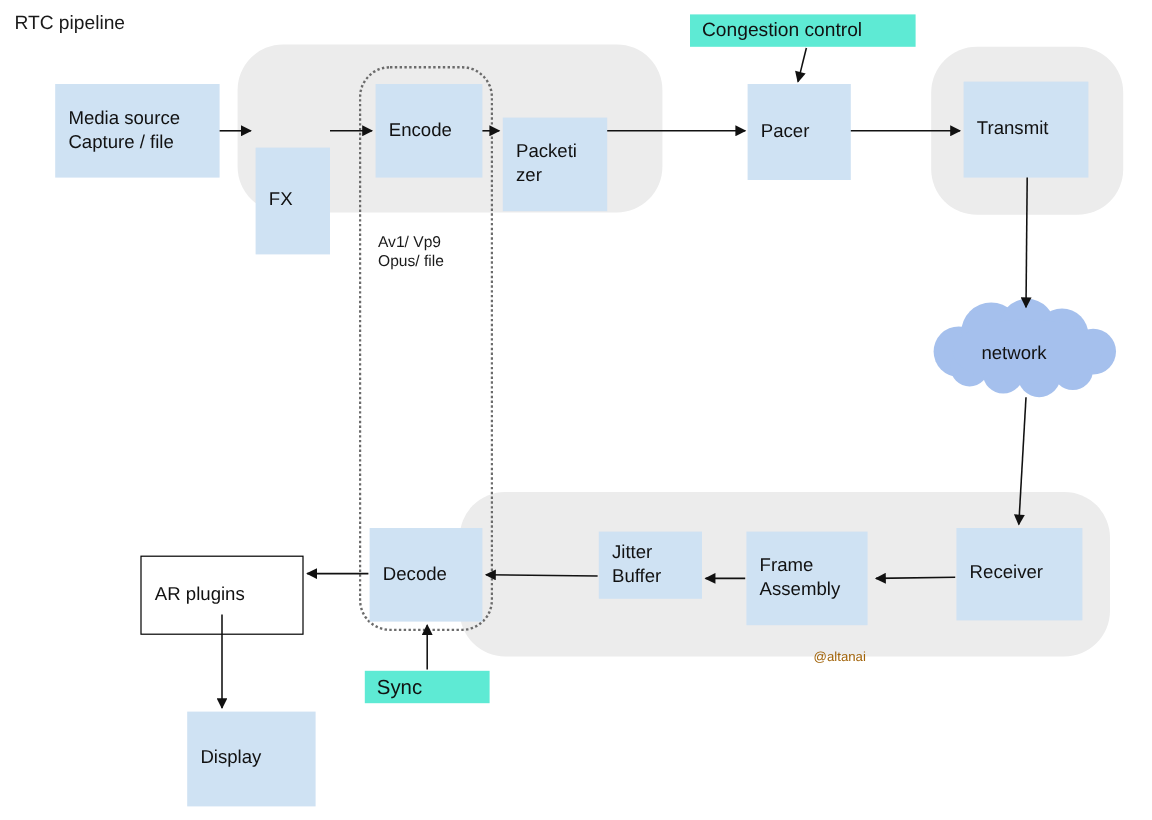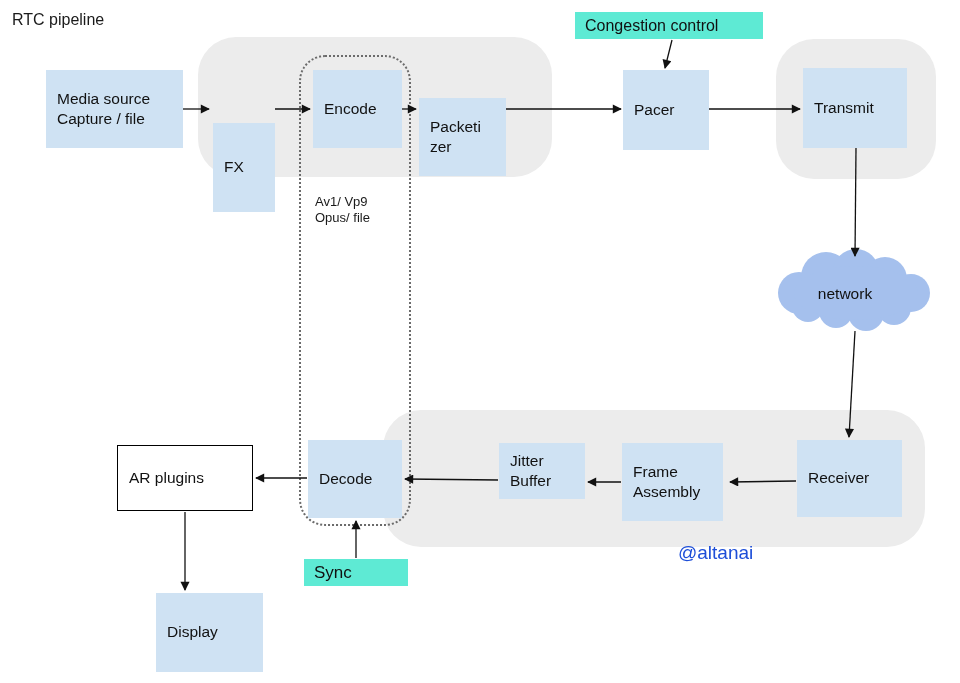--- a/index.html
+++ b/index.html
@@ -51,21 +51,21 @@
   .b-encode   { left: 313px; top: 70px;  width: 89px;  height: 78px; }
   .b-packet   { left: 419px; top: 70px;  width: 87px;  height: 78px; margin-top: 28px; }
   .b-pacer    { left: 623px; top: 70px;  width: 86px;  height: 80px; }
   .b-transmit { left: 803px; top: 68px;  width: 104px; height: 80px; }
   .b-receiver { left: 797px; top: 440px; width: 105px; height: 77px; }
   .b-frame    { left: 622px; top: 443px; width: 101px; height: 78px; }
   .b-jitter   { left: 499px; top: 443px; width: 86px;  height: 56px; }
   .b-decode   { left: 308px; top: 440px; width: 94px;  height: 78px; }
   .b-display  { left: 130px; top: 593px; width: 107px; height: 79px; margin-left: 26px; }
   .b-ar {
-    left: 117px; top: 445px; width: 136px; height: 66px;
+    left: 117px; top: 463px; width: 136px; height: 66px;
     background: #ffffff;
     border: 1px solid #000000;
   }
   .peach {
     position: absolute;
     background: #5eead4;
     display: flex;
     align-items: center;
     padding-left: 10px;
     box-sizing: border-box;
@@ -78,22 +78,22 @@
     position: absolute;
     left: 315px; top: 194px;
     font-size: 13px;
     line-height: 1.25;
     white-space: pre-line;
     color: #1a1a1a;
   }
   .watermark {
     position: absolute;
     left: 678px; top: 542px;
-    font-size: 19px;
-    color: #1d4ed8;
+    font-size: 11px;
+    color: #a16207;
   }
   .arrow-layer {
     position: absolute;
     left: 0; top: 0;
     pointer-events: none;
   }
   .cloud-text {
     font-size: 15.5px;
     fill: #111;
     font-family: "Liberation Sans", sans-serif;

